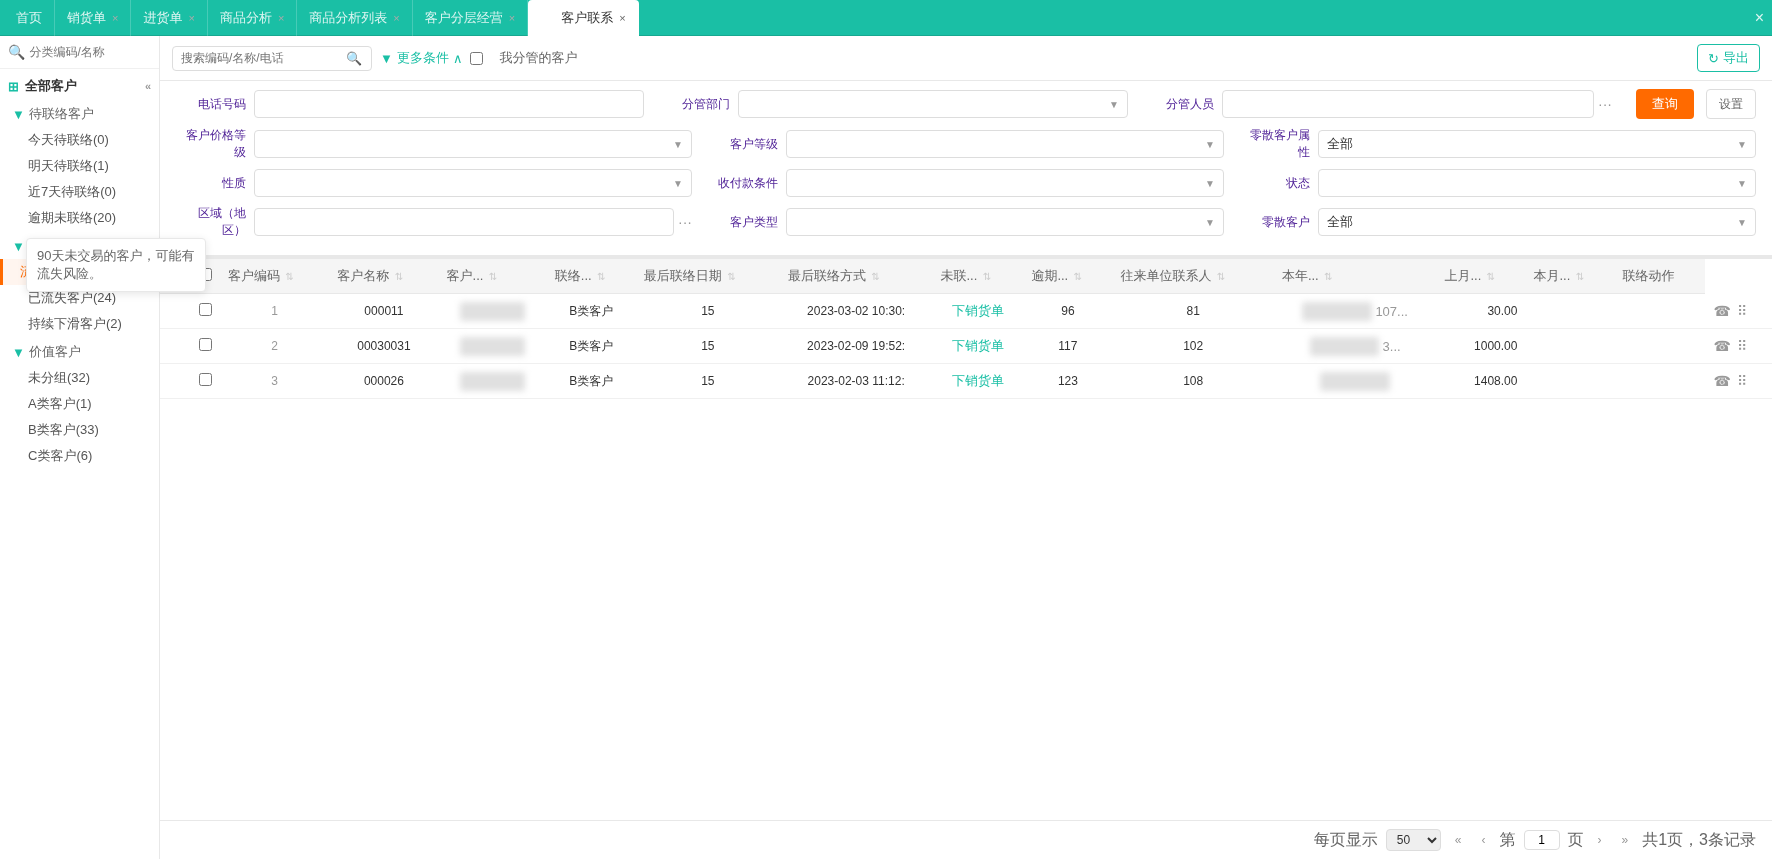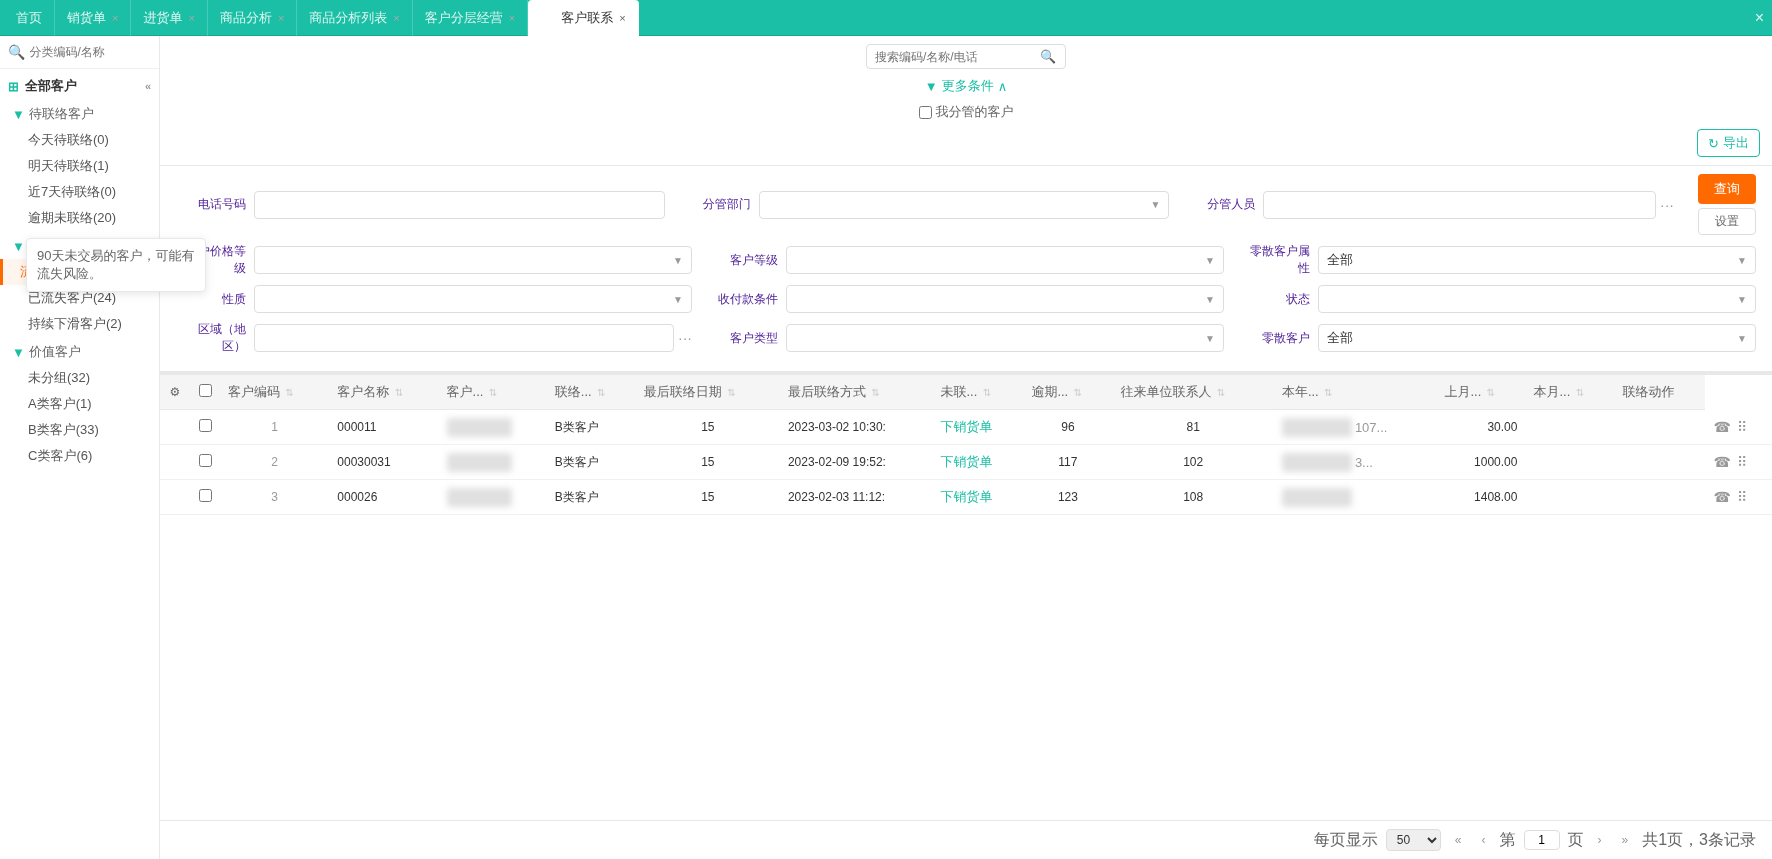--- a/index.html
+++ b/index.html
@@ -100,40 +100,39 @@
       flex: 1; overflow: hidden; display: flex; flex-direction: column;
       background: #f5f5f5;
     }
 
     
     .filter-toolbar {
       display: flex; align-items: center;
       padding: 8px 12px;
       background: #fff; border-bottom: 1px solid #e8e8e8;
       gap: 8px;
-      flex-direction: column;
     }
     .filter-search {
       display: flex; align-items: center;
       border: 1px solid #ddd; border-radius: 4px;
       padding: 4px 8px; width: 200px;
       background: #fff;
     }
     .filter-search input {
       border: none; outline: none; font-size: 12px; color: #999;
       background: transparent; width: 100%;
     }
     .filter-search .search-btn { color: #1abfa5; cursor: pointer; }
     .more-conditions {
       display: flex; align-items: center;
       color: #1abfa5; cursor: pointer; font-size: 12px; gap: 4px;
     }
     .my-customers {
       display: flex; align-items: center;
-      color: #666; font-size: 12px; gap: 4px; cursor: pointer; justify-content: center;
+      color: #666; font-size: 12px; gap: 16px; cursor: pointer; justify-content: center;
     }
     .export-btn {
       margin-left: auto;
       display: flex; align-items: center;
       color: #1abfa5; cursor: pointer; font-size: 12px; gap: 4px;
       border: 1px solid #1abfa5; border-radius: 4px; padding: 4px 10px;
     }
 
     
     .filter-panel {
@@ -156,21 +155,21 @@
       flex: 1; border: 1px solid #ddd; border-radius: 4px;
       padding: 4px 8px; font-size: 12px; color: #333; outline: none;
       height: 28px; background: #fff; cursor: pointer;
       display: flex; align-items: center; justify-content: space-between;
     }
     .filter-select .arrow-down { color: #999; font-size: 10px; }
     .filter-dots { color: #999; cursor: pointer; margin-left: 4px; font-size: 14px; }
 
     
     .action-buttons {
-      display: flex; flex-direction: column; gap: 4px;
+      display: flex; flex-direction: row; gap: 12px;
       margin-left: 8px;
     }
     .query-btn {
       background: #ff6a00; color: #fff; border: none;
       border-radius: 4px; padding: 6px 16px; cursor: pointer; font-size: 13px;
     }
     .settings-btn {
       background: #fff; color: #666; border: 1px solid #ddd;
       border-radius: 4px; padding: 4px 12px; cursor: pointer; font-size: 12px;
       text-align: center;
@@ -183,21 +182,21 @@
     }
     table { width: 100%; border-collapse: collapse; }
     thead th {
       background: #f5f5f5; border-bottom: 1px solid #e8e8e8;
       padding: 8px 8px; font-size: 12px; color: #666;
       font-weight: normal; white-space: nowrap;
       text-align: left; position: sticky; top: 0; z-index: 10;
     }
     thead th .sort-icon { color: #ccc; margin-left: 2px; font-size: 10px; }
     tbody tr { border-bottom: 1px solid #f0f0f0; }
-    tbody td { padding: 8px 8px; font-size: 12px; color: #333; white-space: nowrap; }
+    tbody td { padding: 8px 8px; font-size: 12px; color: #333; white-space: nowrap; text-align: center; }
     .link-text { color: #1abfa5; cursor: pointer; text-decoration: none; }
     .action-icons { display: flex; gap: 6px; }
     .action-icon { color: #999; cursor: pointer; font-size: 14px; }
 
     
     .pagination-bar {
       display: flex; align-items: center;
       padding: 8px 16px; background: #fff;
       border-top: 1px solid #e8e8e8;
       justify-content: flex-end; gap: 8px;

